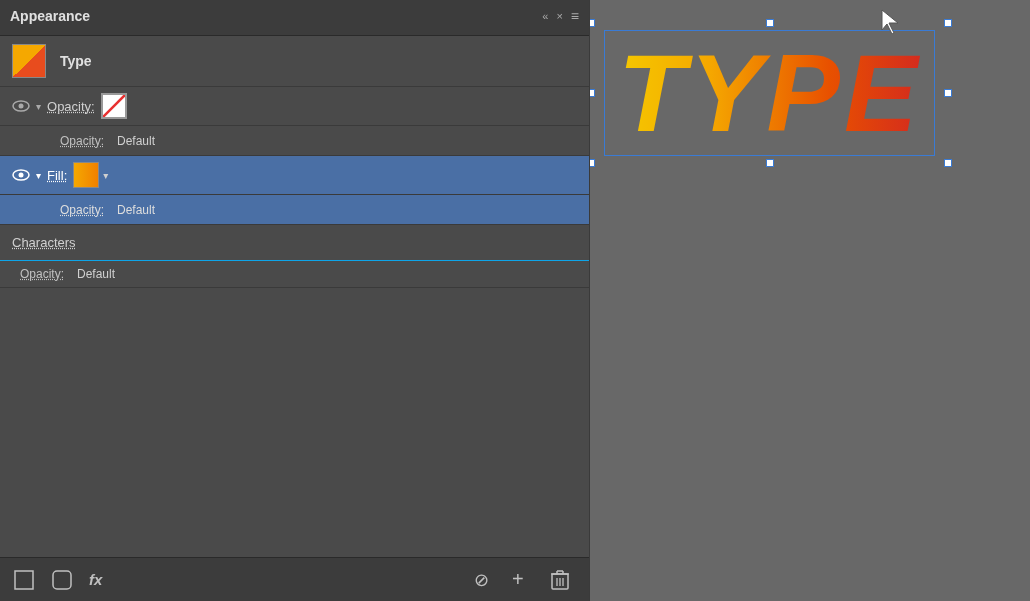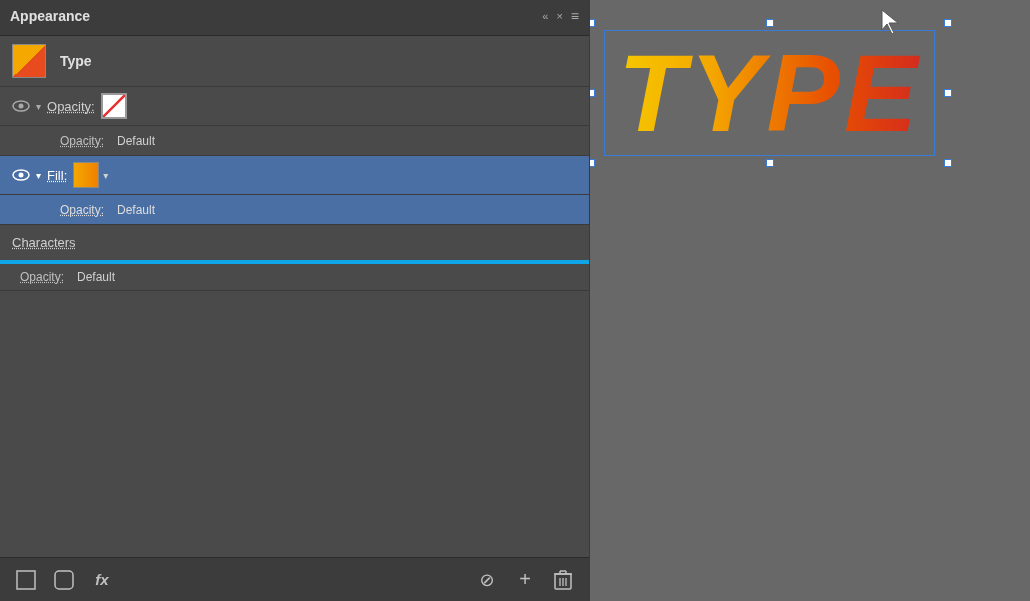--- a/index.html
+++ b/index.html
@@ -171,21 +171,21 @@
     .opacity-value {
       color: #d0d0d0;
       font-size: 12px;
     }
 
     
     .characters-row {
       display: flex;
       align-items: center;
       padding: 10px 12px;
-      border-bottom: 4px solid #0ea5e9;
+      border-bottom: 1px solid #0ea5e9;
     }
 
     .characters-label {
       color: #d0d0d0;
       font-size: 13px;
     }
 
     
     .bottom-opacity-row {
       display: flex;
@@ -220,21 +220,21 @@
       display: flex;
       gap: 10px;
       align-items: center;
     }
 
     .toolbar-btn {
       width: 28px;
       height: 28px;
       display: flex;
       align-items: center;
-      justify-content: center;
+      justify-content: flex-start;
       color: #c0c0c0;
       font-size: 16px;
       cursor: pointer;
       border: 1px solid transparent;
     }
 
     
     .canvas-area {
       flex: 1;
       background: #686868;

